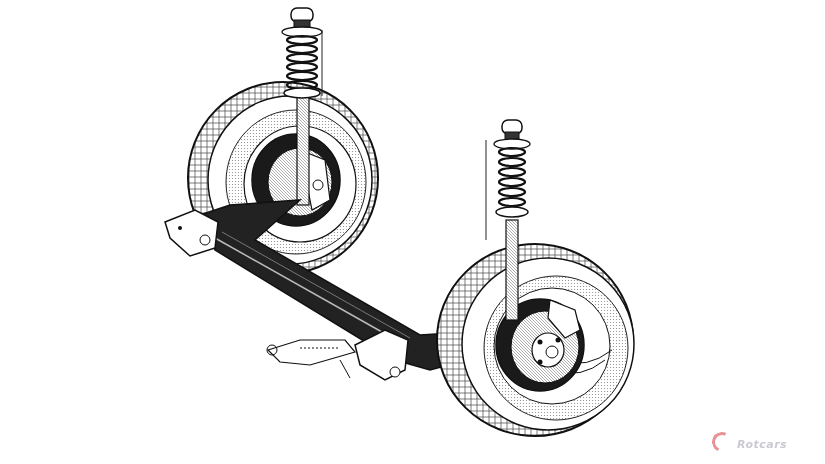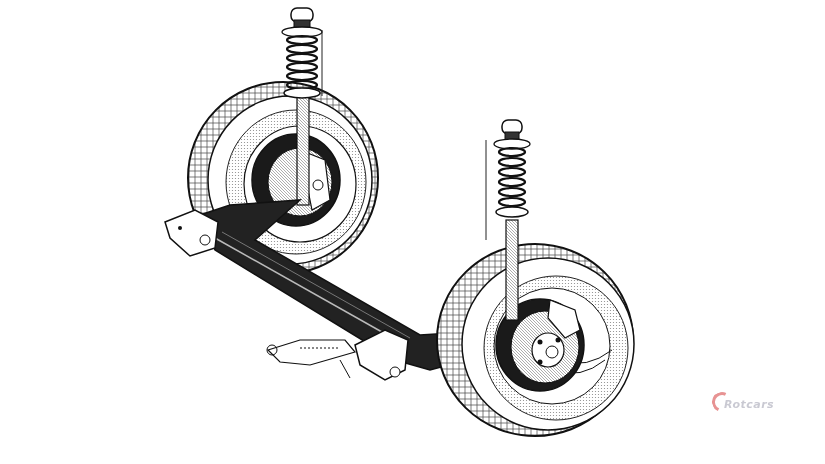--- a/index.html
+++ b/index.html
@@ -1,18 +1,18 @@
 <!DOCTYPE html>
 <html><head>
 <meta charset="utf-8">
 <style>
   html, body { margin:0; padding:0; background:#ffffff; }
   body { width:825px; height:464px; overflow:hidden; position:relative; font-family:"DejaVu Sans", sans-serif; }
   .illustration { position:absolute; left:0; top:0; width:825px; height:464px; }
-  .watermark { position:absolute; left:712px; top:396px; display:flex; align-items:center; opacity:0.75; }
+  .watermark { position:absolute; left:712px; top:436px; display:flex; align-items:center; opacity:0.75;gap:13px; }
   .wm-swoosh { width:14px; height:14px; border-radius:50%; border:3px solid #e07070; border-right-color:transparent; border-bottom-color:transparent; transform:rotate(-20deg); margin-right:-8px; margin-top:-4px; }
   .wm-text { font-family:"DejaVu Sans", sans-serif; font-style:italic; font-weight:bold; font-size:11px; color:#b8b8c4; letter-spacing:0.5px; }
 </style>
 </head>
 <body>
 
 <svg class="illustration" viewBox="0 0 825 464" xmlns="http://www.w3.org/2000/svg">
   <defs>
     <pattern id="tread" width="6" height="6" patternUnits="userSpaceOnUse">
       <rect width="6" height="6" fill="#fff"></rect>

